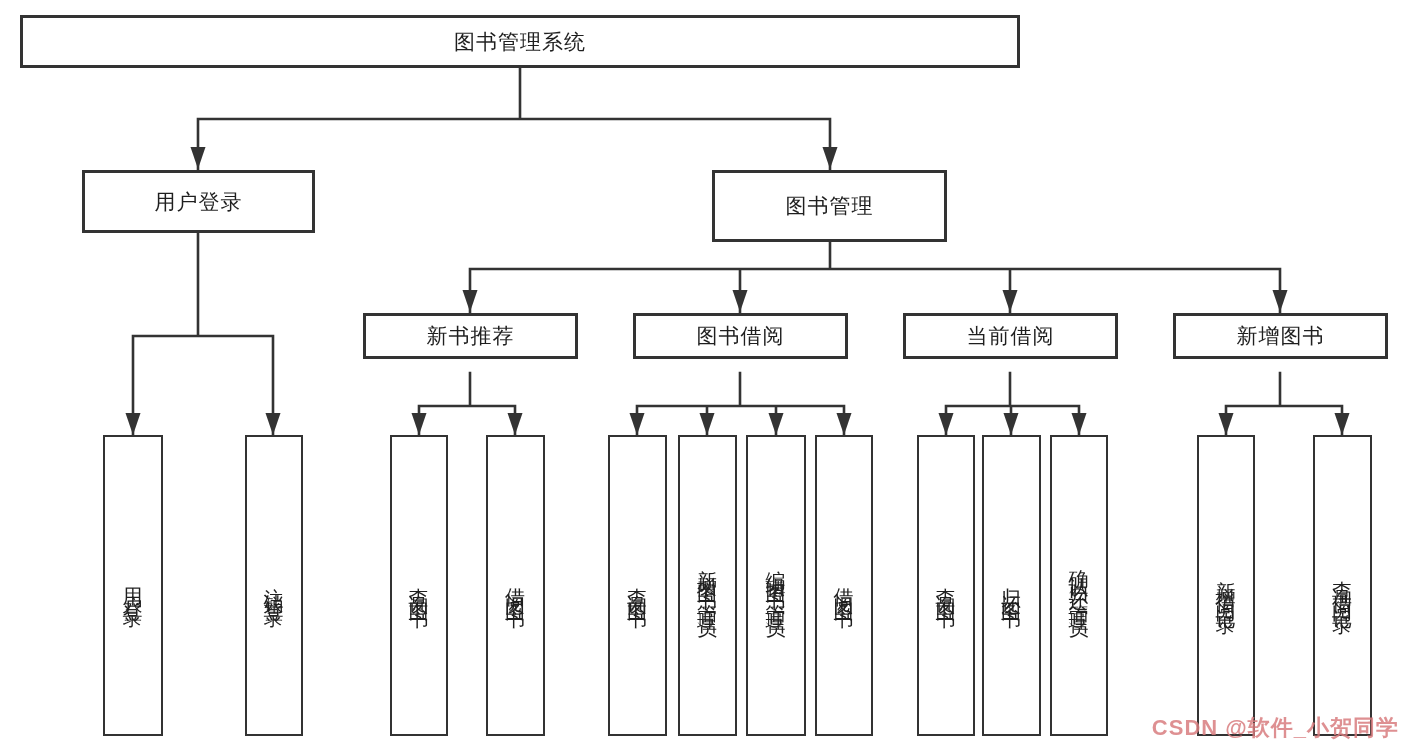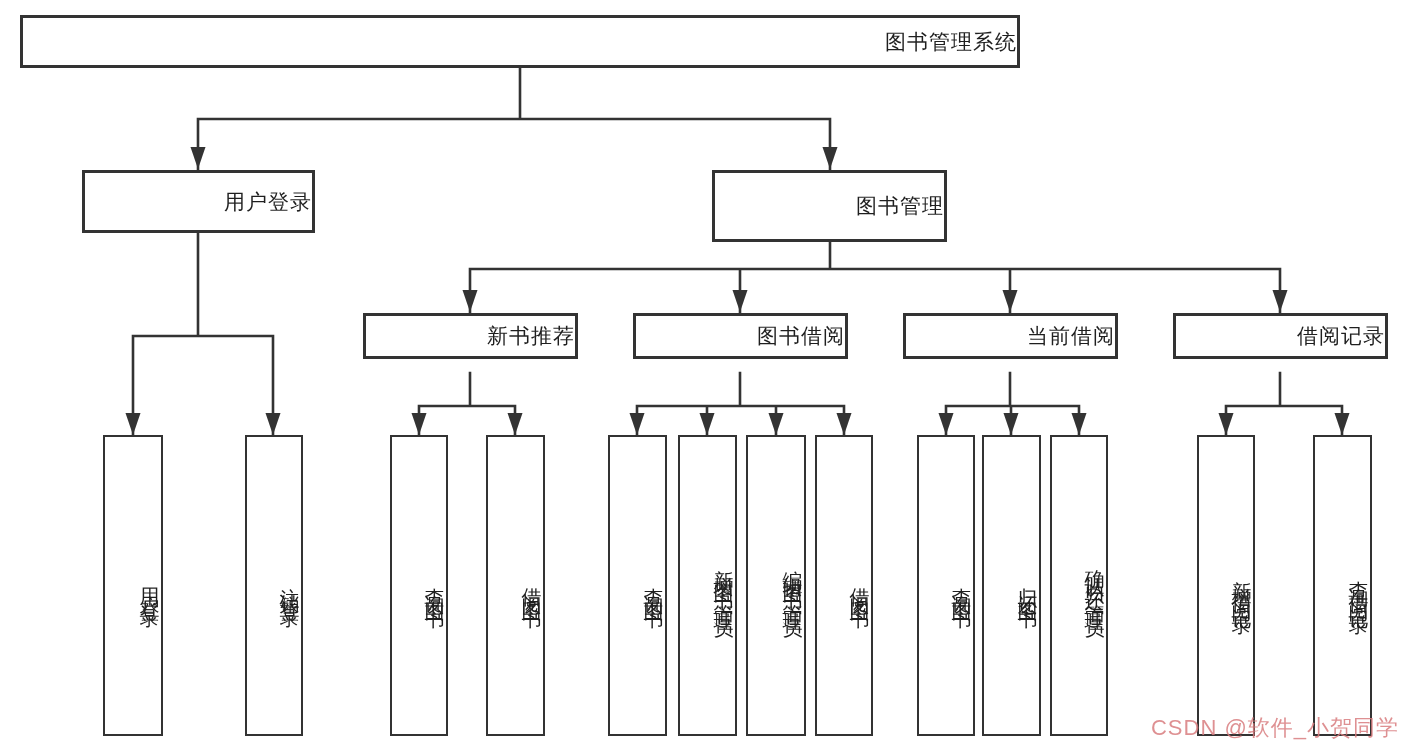--- a/index.html
+++ b/index.html
@@ -18,21 +18,21 @@
     pointer-events: none;
   }
   .box {
     position: absolute;
     box-sizing: border-box;
     background: #ffffff;
     border: 3px solid #333333;
     color: #1f1f1f;
     display: flex;
     align-items: center;
-    justify-content: flex-end;
+    justify-content: center;
     font-size: 21px;
     letter-spacing: 1px;
     z-index: 2;
   }
   .leaf {
     border-width: 2.5px;
     font-size: 20px;
   }
   .leaf .vtext {
     writing-mode: vertical-rl;
@@ -68,20 +68,21 @@
   .lf-e2 { left: 1313px; width: 59px; }
   .watermark {
     position: absolute;
     right: 6px;
     top: 713px;
     font-size: 22px;
     color: rgba(216, 125, 127, 0.85);
     letter-spacing: 1px;
     z-index: 3;
     white-space: nowrap;
+    font-weight: bold;
   }
 </style>
 </head>
 <body>
 
 <div class="canvas">
 
   <svg class="connector-layer" width="1405" height="747" viewBox="0 0 1405 747" xmlns="http://www.w3.org/2000/svg">
     <g stroke="#333333" stroke-width="2.6" fill="none" stroke-linecap="square">
 
@@ -136,21 +137,21 @@
   <div class="box n-l3 n-rec">
     <span>新书推荐</span>
   </div>
   <div class="box n-l3 n-borrow">
     <span>图书借阅</span>
   </div>
   <div class="box n-l3 n-cur">
     <span>当前借阅</span>
   </div>
   <div class="box n-l3 n-hist">
-    <span>借阅记录</span>
+    <span>新增图书</span>
   </div>
 
   <div class="box leaf lf-a1">
     <span class="vtext">用户登录</span>
   </div>
   <div class="box leaf lf-a2">
     <span class="vtext">注销登录</span>
   </div>
 
   <div class="box leaf lf-b1">

